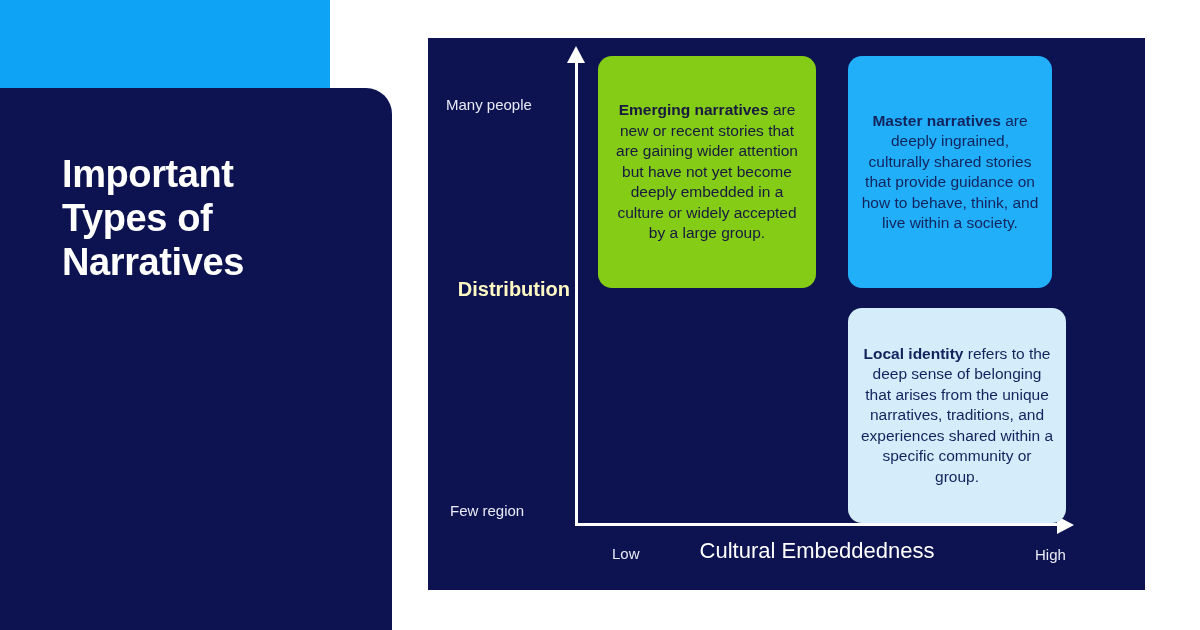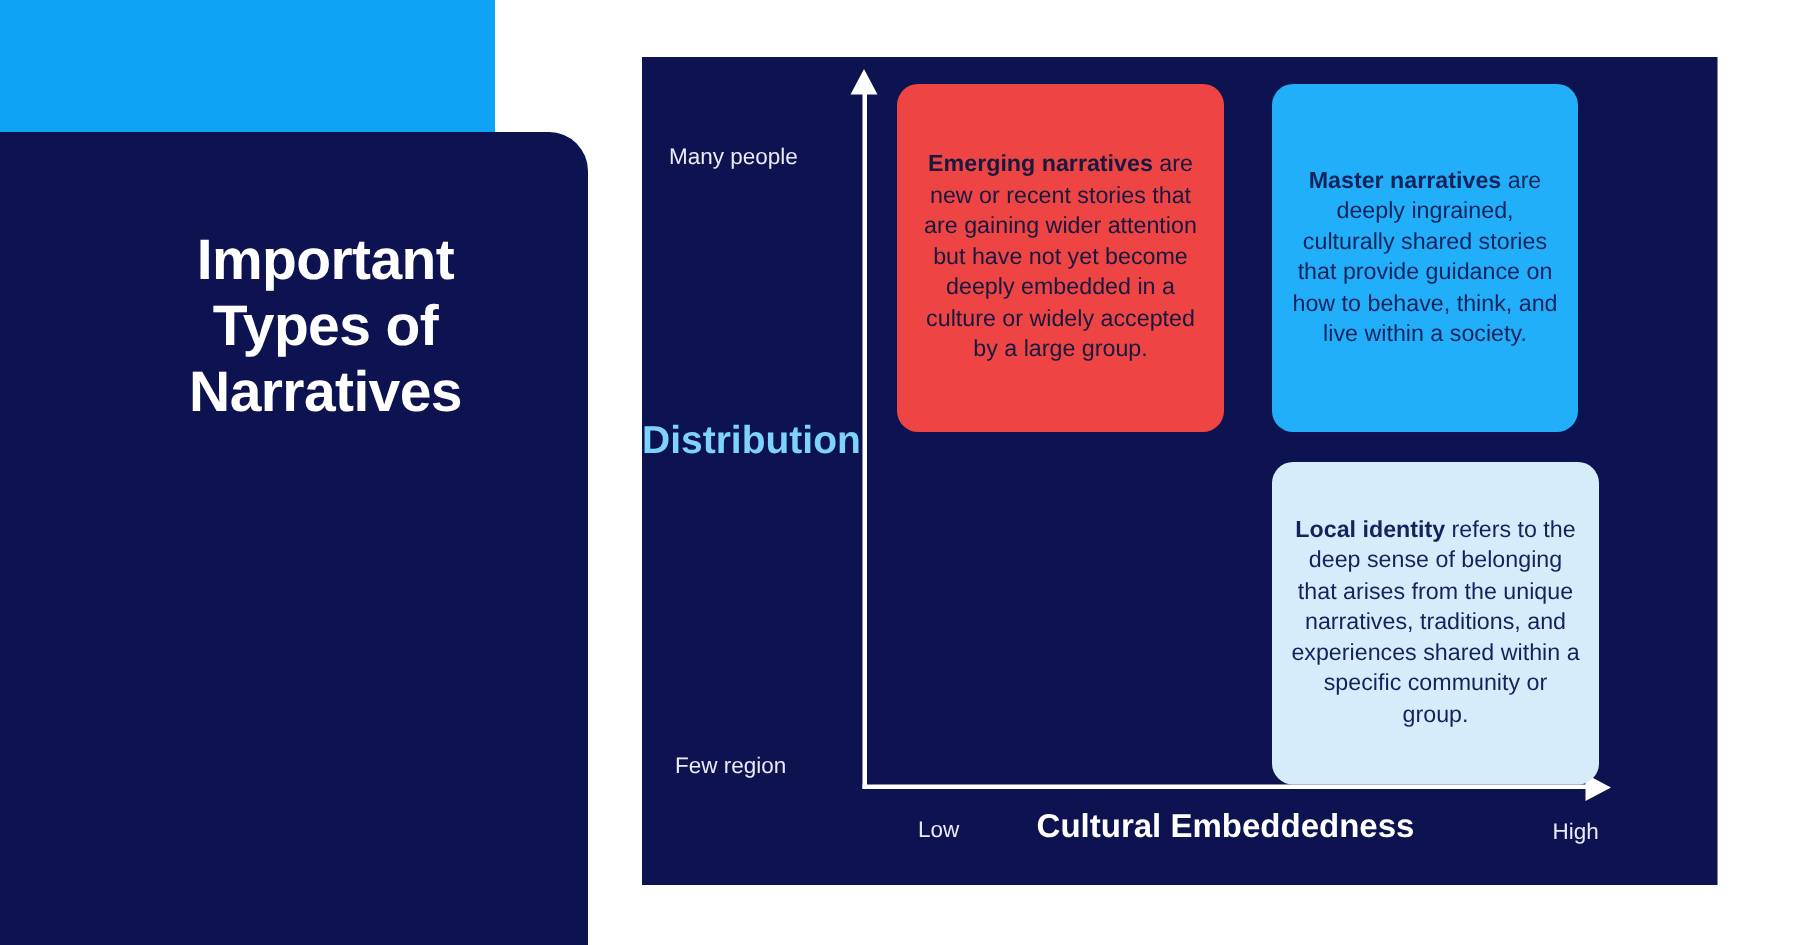--- a/index.html
+++ b/index.html
@@ -40,21 +40,20 @@
     width: 310px;
     color: #ffffff;
     font-size: 38px;
     line-height: 44px;
     font-weight: bold;
     letter-spacing: -0.4px;
   }
   #page-title .title-line {
     display: block;
     white-space: pre;
-    text-align: center;
   }
 
   
   #chart-panel {
     position: absolute;
     left: 428px;
     top: 38px;
     width: 717px;
     height: 552px;
     background: #0d1250;
@@ -114,22 +113,22 @@
     color: #e8eaf5;
     font-size: 15px;
     white-space: nowrap;
   }
   #label-distribution {
     position: absolute;
     left: 0px;
     top: 240px;
     width: 142px;
     text-align: right;
-    color: #7dd3fc;
-    font-size: 26px;
+    color: #fef9c3;
+    font-size: 20px;
     font-weight: bold;
     white-space: nowrap;
   }
   #label-low {
     position: absolute;
     left: 148px;
     top: 507px;
     color: #e8eaf5;
     font-size: 15px;
     margin-left: 36px;
@@ -142,21 +141,21 @@
     font-size: 15px;
   }
   #label-cultural-embeddedness {
     position: absolute;
     left: 147px;
     top: 500px;
     width: 484px;
     text-align: center;
     color: #ffffff;
     font-size: 22px;
-    font-weight: bold;
+    font-weight: normal;
     white-space: nowrap;
   }
 
   
   #quadrant-grid {
     position: absolute;
     left: 170px;
     top: 18px;
     width: 548px;
     height: 454px;
@@ -227,21 +226,21 @@
   <div id="label-many-people">Many people</div>
   <div id="label-few-people">Few region</div>
   <div id="label-distribution">Distribution</div>
 
   <div id="label-low">Low</div>
   <div id="label-high">High</div>
   <div id="label-cultural-embeddedness">Cultural Embeddedness</div>
 
   <div id="quadrant-grid">
 
-    <div class="quadrant-card" id="quadrant-top-left" style="background: #ef4444; color: rgb(23, 25, 63); left: 0px; top: 0px; width: 218px; height: 232px;">
+    <div class="quadrant-card" id="quadrant-top-left" style="background: #84cc16; color: rgb(23, 25, 63); left: 0px; top: 0px; width: 218px; height: 232px;">
       <div class="card-text">
         <span class="card-term">Emerging narratives</span><span class="card-rest"> are new or recent stories that are gaining wider attention but have not yet become deeply embedded in a culture or widely accepted by a large group.</span>
       </div>
     </div>
 
     <div class="quadrant-card" id="quadrant-top-right" style="background: rgb(34, 175, 250); color: rgb(19, 35, 92); left: 250px; top: 0px; width: 204px; height: 232px;">
       <div class="card-text">
         <span class="card-term">Master narratives</span><span class="card-rest"> are deeply ingrained, culturally shared stories that provide guidance on how to behave, think, and live within a society.</span>
       </div>
     </div>

